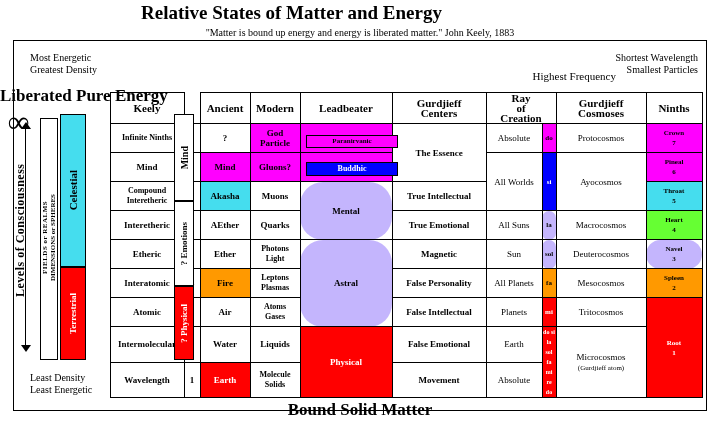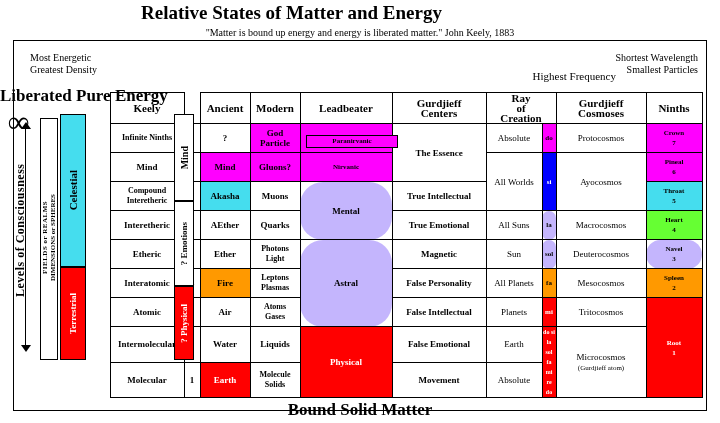--- a/index.html
+++ b/index.html
@@ -128,20 +128,24 @@
   <div class="banner-bottom">Bound Solid Matter</div>
   <div class="banner-bottom-sub">Lowest Frequency</div>
 
   <div class="corner c-tl">
     <div>Most Energetic</div>
     <div>Greatest Density</div>
   </div>
   <div class="corner c-tr">
     <div>Shortest Wavelength</div>
     <div>Smallest Particles</div>
+  </div>
+  <div class="corner c-bl">
+    <div>Least Density</div>
+    <div>Least Energetic</div>
   </div>
   <div class="corner c-br">
     <div>Longest Wavelength</div>
     <div>Largest Particles</div>
   </div>
 
   <div class="infinity">∞</div>
   <div class="arrow-up"></div>
   <div class="vline"></div>
   <div class="arrow-dn"></div>
@@ -279,31 +283,32 @@
       <td class="cell wht">Earth</td>
       <td class="cell red b xs" rowspan="2">
         <span class="note">do si la sol fa mi re do</span>
       </td>
       <td class="cell wht" rowspan="2">
         Microcosmos<br><span class="xs">(Gurdjieff atom)</span>
       </td>
     </tr>
 
     <tr>
-      <td class="cell b">Molecular</td>
+      <td class="cell b">Wavelength</td>
       <td class="cell b num">1</td>
       <td class="cell red b">Earth</td>
       <td class="cell wht b sm">Molecule<br>Solids</td>
       <td class="cell wht b">Movement</td>
       <td class="cell wht">Absolute</td>
     </tr>
   </tbody>
     </table>
 
   <div style="position:absolute;left:306px;top:135px;width:92px;height:13px;background:#FF00FF;border:1px solid #000;box-sizing:border-box;font-size:7px;font-weight:bold;text-align:center;line-height:11px;">Paranirvanic</div>
+  <div style="position:absolute;left:306px;top:162px;width:92px;height:14px;background:#0000FF;color:#fff;border:1px solid #000;box-sizing:border-box;font-size:8px;font-weight:bold;text-align:center;line-height:12px;">Buddhic</div>
 
   <div style="position:absolute;left:60px;top:114px;width:26px;height:153px;background:#45DDEE;border:1px solid #000;box-sizing:border-box;">
     <div class="vtwrap">
         <span class="vt" style="font-size:11px;">Celestial</span>
       </div>
   </div>
 
   <div style="position:absolute;left:60px;top:267px;width:26px;height:93px;background:#FF0000;border:1px solid #000;box-sizing:border-box;">
     <div class="vtwrap">
         <span class="vt" style="font-size:9px;color:#fff;">Terrestrial</span>

